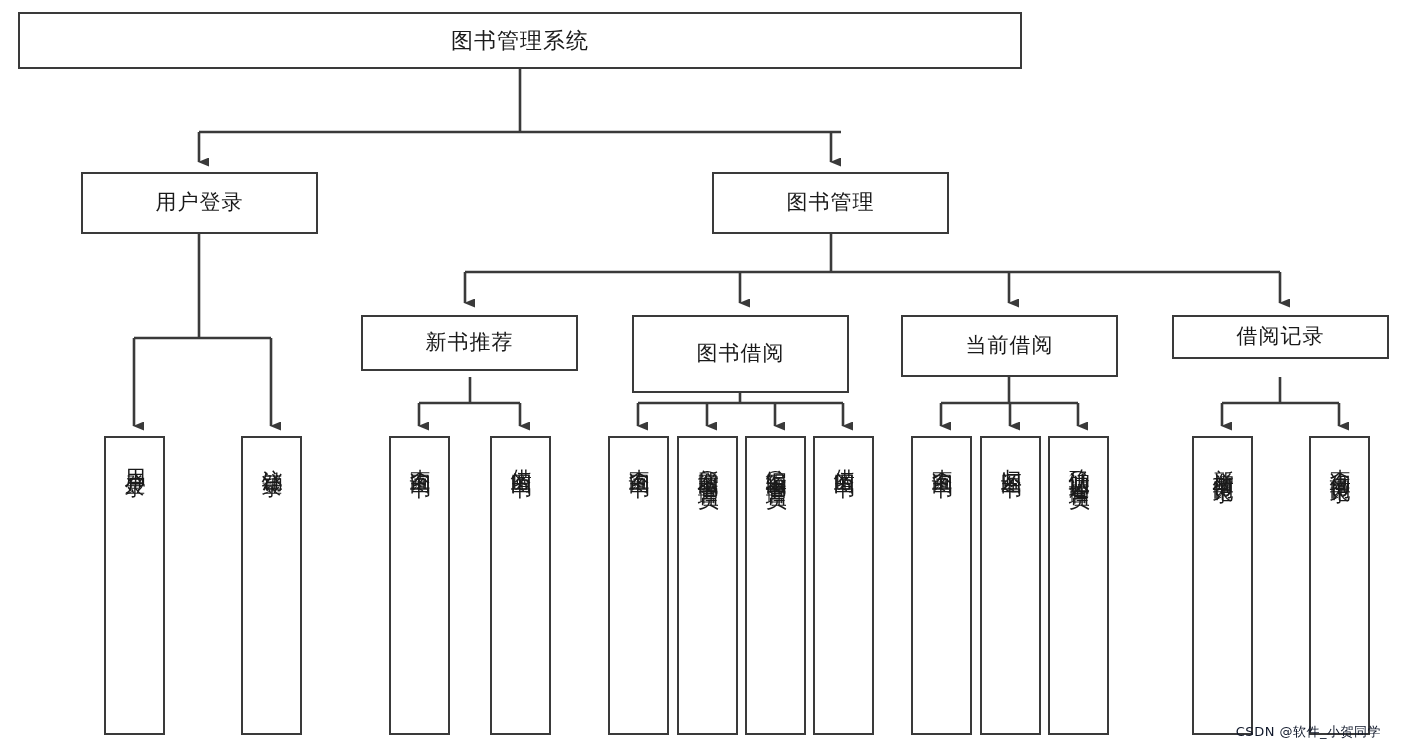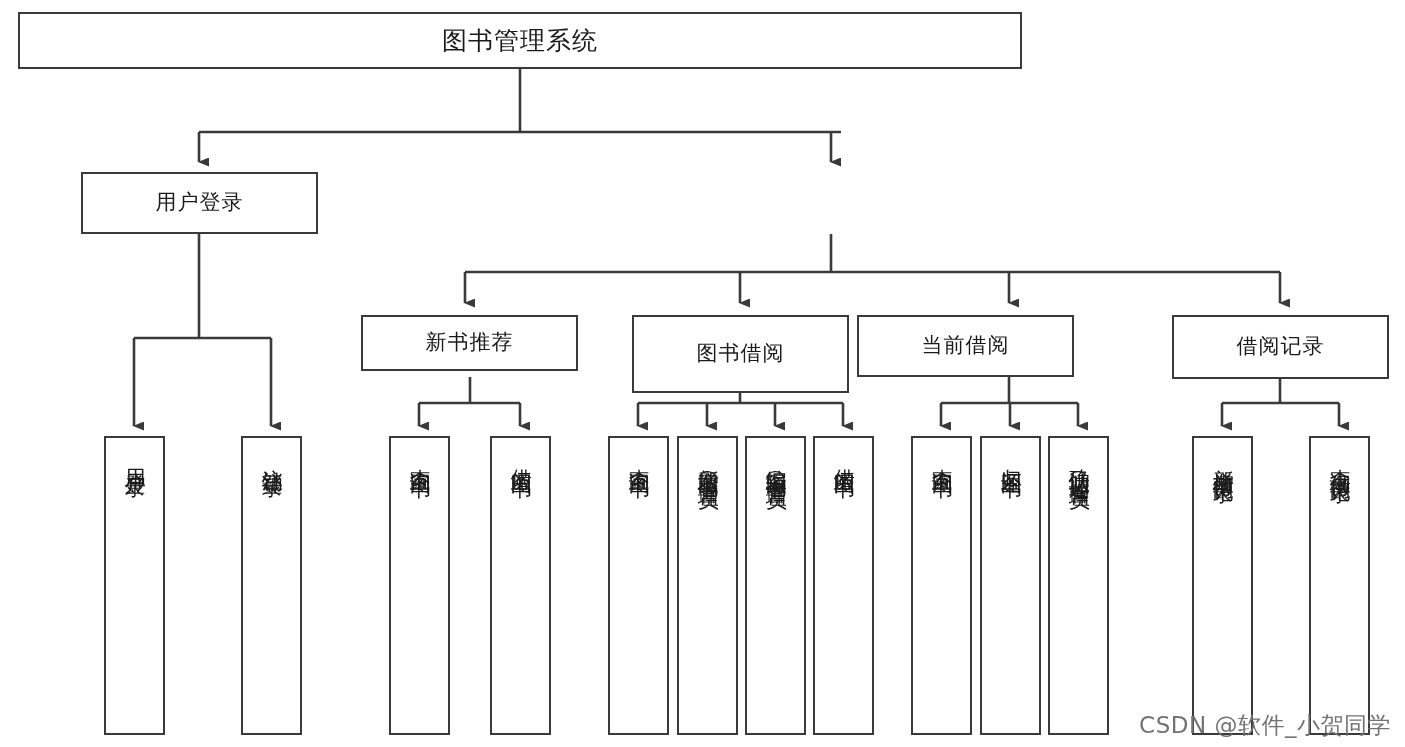--- a/index.html
+++ b/index.html
@@ -33,21 +33,21 @@
     display: block;
     text-align: center;
     line-height: 1.32;
     white-space: nowrap;
   }
   
   .node.h .node-label {
     font-size: 21px;
     letter-spacing: 1px;
   }
-  #node-root .node-label { font-size: 25px; }
+  #node-root .node-label { font-size: 22px; }
   
   .node.v {
     align-items: flex-start;
     padding-top: 14px;
   }
   .node.v .node-label {
     writing-mode: vertical-rl;
     text-orientation: upright;
     font-size: 21px;
     line-height: 1.12;
@@ -60,24 +60,24 @@
     position: absolute;
     left: 0;
     top: 0;
     width: 1405px;
     height: 747px;
     pointer-events: none;
   }
   
   #watermark {
     position: absolute;
-    right: 14px;
+    right: 24px;
     bottom: 6px;
-    font-size: 23px;
-    color: #737373;
+    font-size: 13px;
+    color: #0f172a;
     letter-spacing: 0.5px;
     user-select: none;
     white-space: nowrap;
   }
 </style>
 </head>
 <body>
 
 <div id="diagram-root">
 
@@ -132,34 +132,37 @@
   </svg>
 
   <div class="node h" id="node-root" style="left:18px; top:12px; width:1004px; height:57px;">
     <span class="node-label">图书管理系统</span>
   </div>
 
   <div class="node h" style="left:81px; top:172px; width:237px; height:62px;">
     <span class="node-label">用户登录</span>
   </div>
 
+  <div class="node h" style="left:712px; top:172px; width:237px; height:62px;">
+    <span class="node-label">图书管理</span>
+  </div>
 
   <div class="node h" style="left:361px; top:315px; width:217px; height:56px;">
     <span class="node-label">新书推荐</span>
   </div>
 
   <div class="node h" style="left:632px; top:315px; width:217px; height:78px;">
     <span class="node-label">图书借阅</span>
   </div>
 
-  <div class="node h" style="left:857px; top:315px; width:217px; height:62px;">
+  <div class="node h" style="left:901px; top:315px; width:217px; height:62px;">
     <span class="node-label">当前借阅</span>
   </div>
 
-  <div class="node h" style="left:1172px; top:315px; width:217px; height:64px;">
+  <div class="node h" style="left:1172px; top:315px; width:217px; height:44px;">
     <span class="node-label">借阅记录</span>
   </div>
 
   <div class="node v" style="left:104px; top:436px; width:61px; height:299px;">
     <span class="node-label">用户登录</span>
   </div>
 
   <div class="node v" style="left:241px; top:436px; width:61px; height:299px;">
     <span class="node-label">注销登录</span>
   </div>

